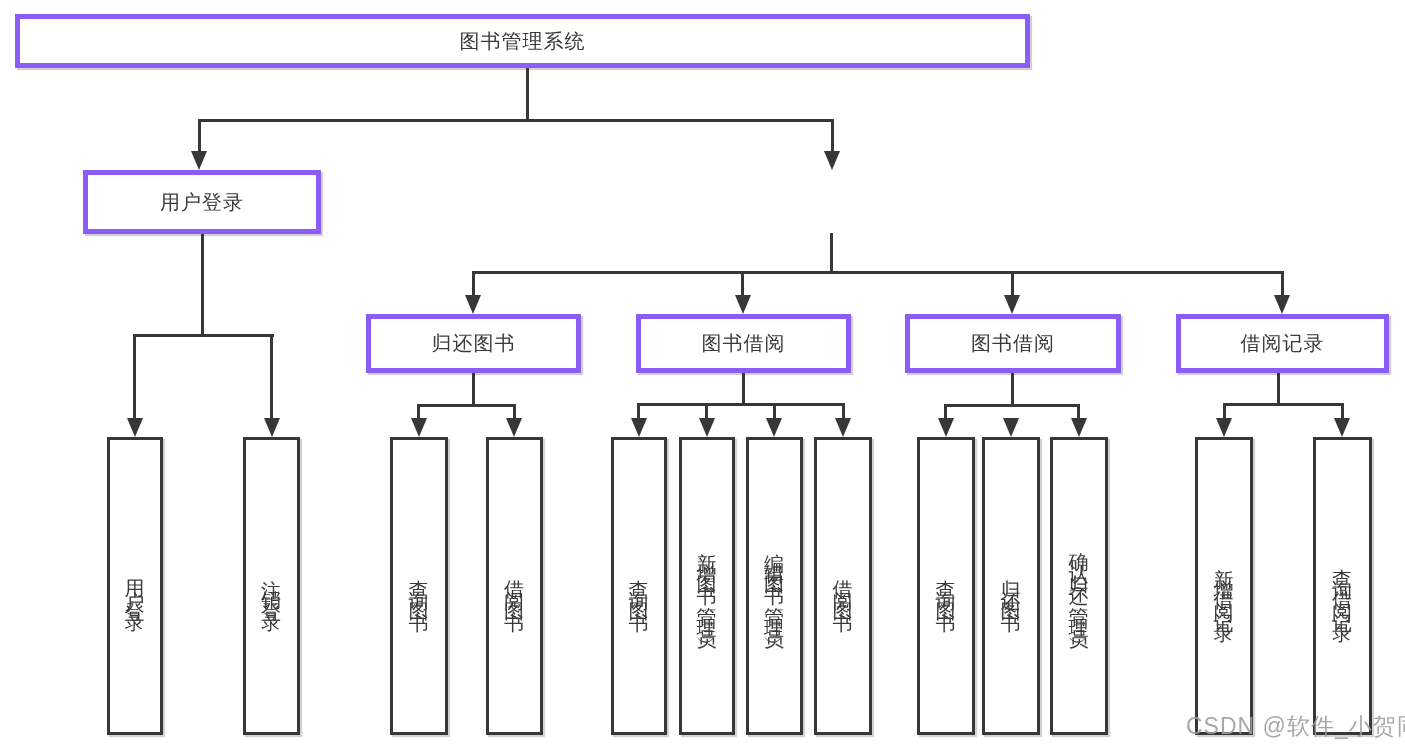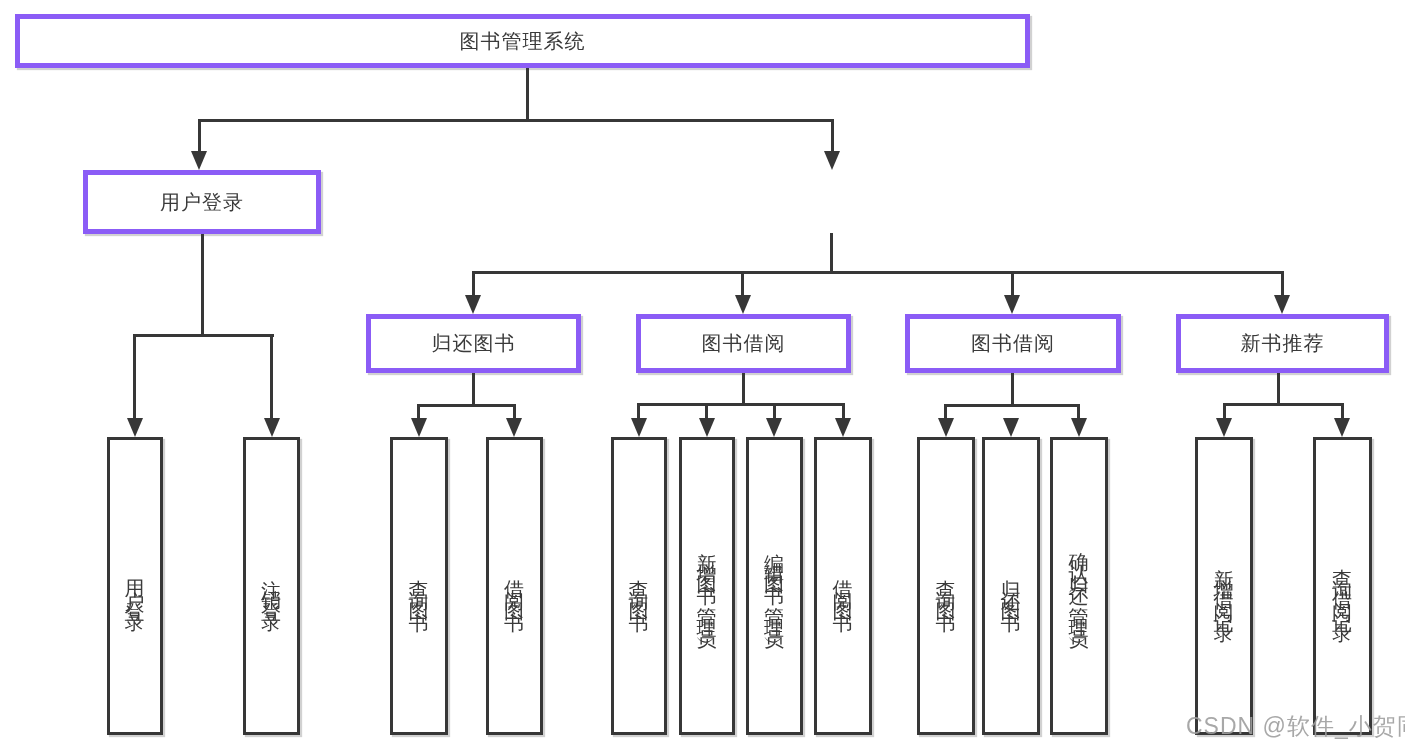--- a/index.html
+++ b/index.html
@@ -73,21 +73,21 @@
   <div class="box" style="left:366px;top:314px;width:215px;height:59px;">
     <span>归还图书</span>
   </div>
   <div class="box" style="left:636px;top:314px;width:215px;height:59px;">
     <span>图书借阅</span>
   </div>
   <div class="box" style="left:905px;top:314px;width:216px;height:59px;">
     <span>图书借阅</span>
   </div>
   <div class="box" style="left:1176px;top:314px;width:213px;height:59px;">
-    <span>新书推荐</span>
+    <span>借阅记录</span>
   </div>
 
   <div class="vline" style="left:472px;top:373px;width:3px;height:34px;"></div>
   <div class="hline" style="left:417px;top:404px;width:99px;height:3px;"></div>
   <div class="vline" style="left:417px;top:404px;width:3px;height:16px;"></div>
   <div class="vline" style="left:513px;top:404px;width:3px;height:16px;"></div>
   <div class="arrow" style="left:411px;top:418px;"></div>
   <div class="arrow" style="left:506px;top:418px;"></div>
 
   <div class="vline" style="left:742px;top:373px;width:3px;height:33px;"></div>

